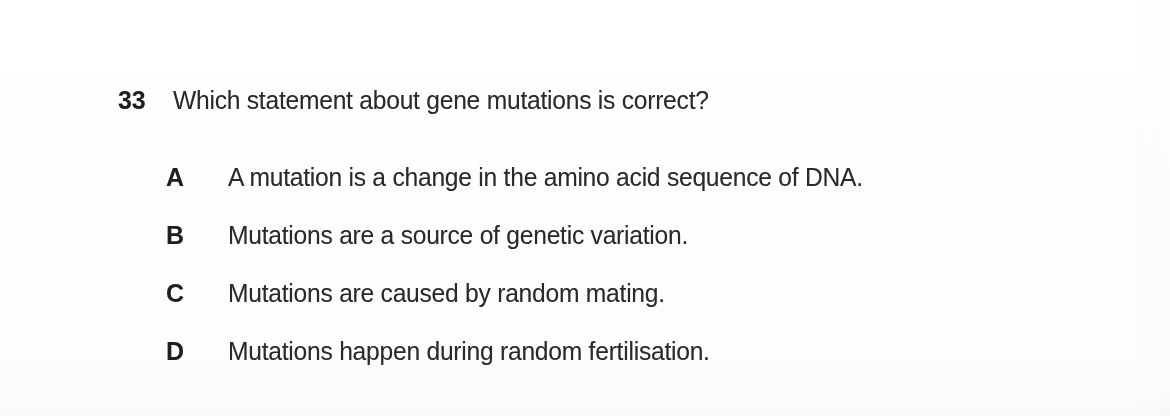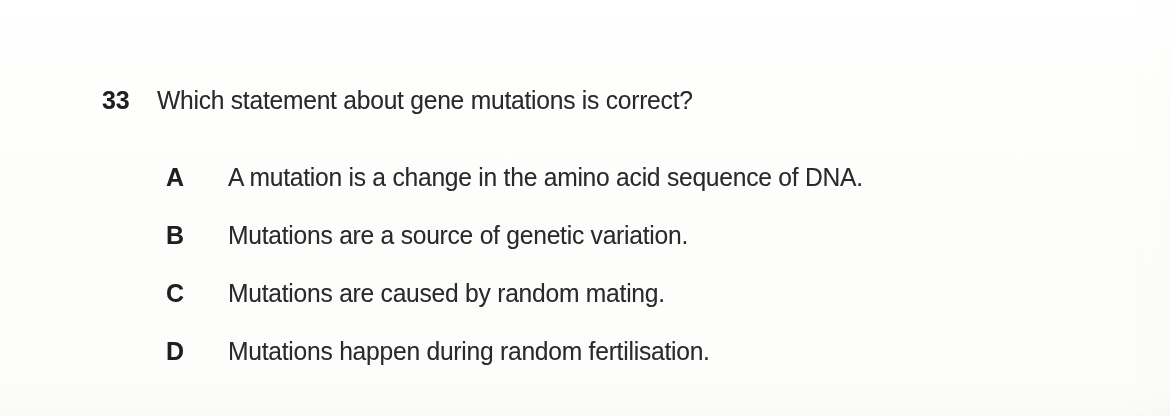--- a/index.html
+++ b/index.html
@@ -31,21 +31,21 @@
     pointer-events: none;
     opacity: 0.55;
     background:
       linear-gradient(180deg, rgba(0,0,0,0) 0%, rgba(0,0,0,0) 92%, rgba(120,115,105,0.035) 100%),
       linear-gradient(90deg, rgba(0,0,0,0) 0%, rgba(0,0,0,0) 96%, rgba(120,115,105,0.02) 100%);
   }
 
   
   #question-row {
     position: absolute;
-    left: 102px;
+    left: 118px;
     top: 86px;
     display: flex;
     align-items: baseline;
     white-space: nowrap;
   }
   #question-number {
     font-size: 25px;
     font-weight: 700;
     color: #1f1f22;
     letter-spacing: -0.2px;

